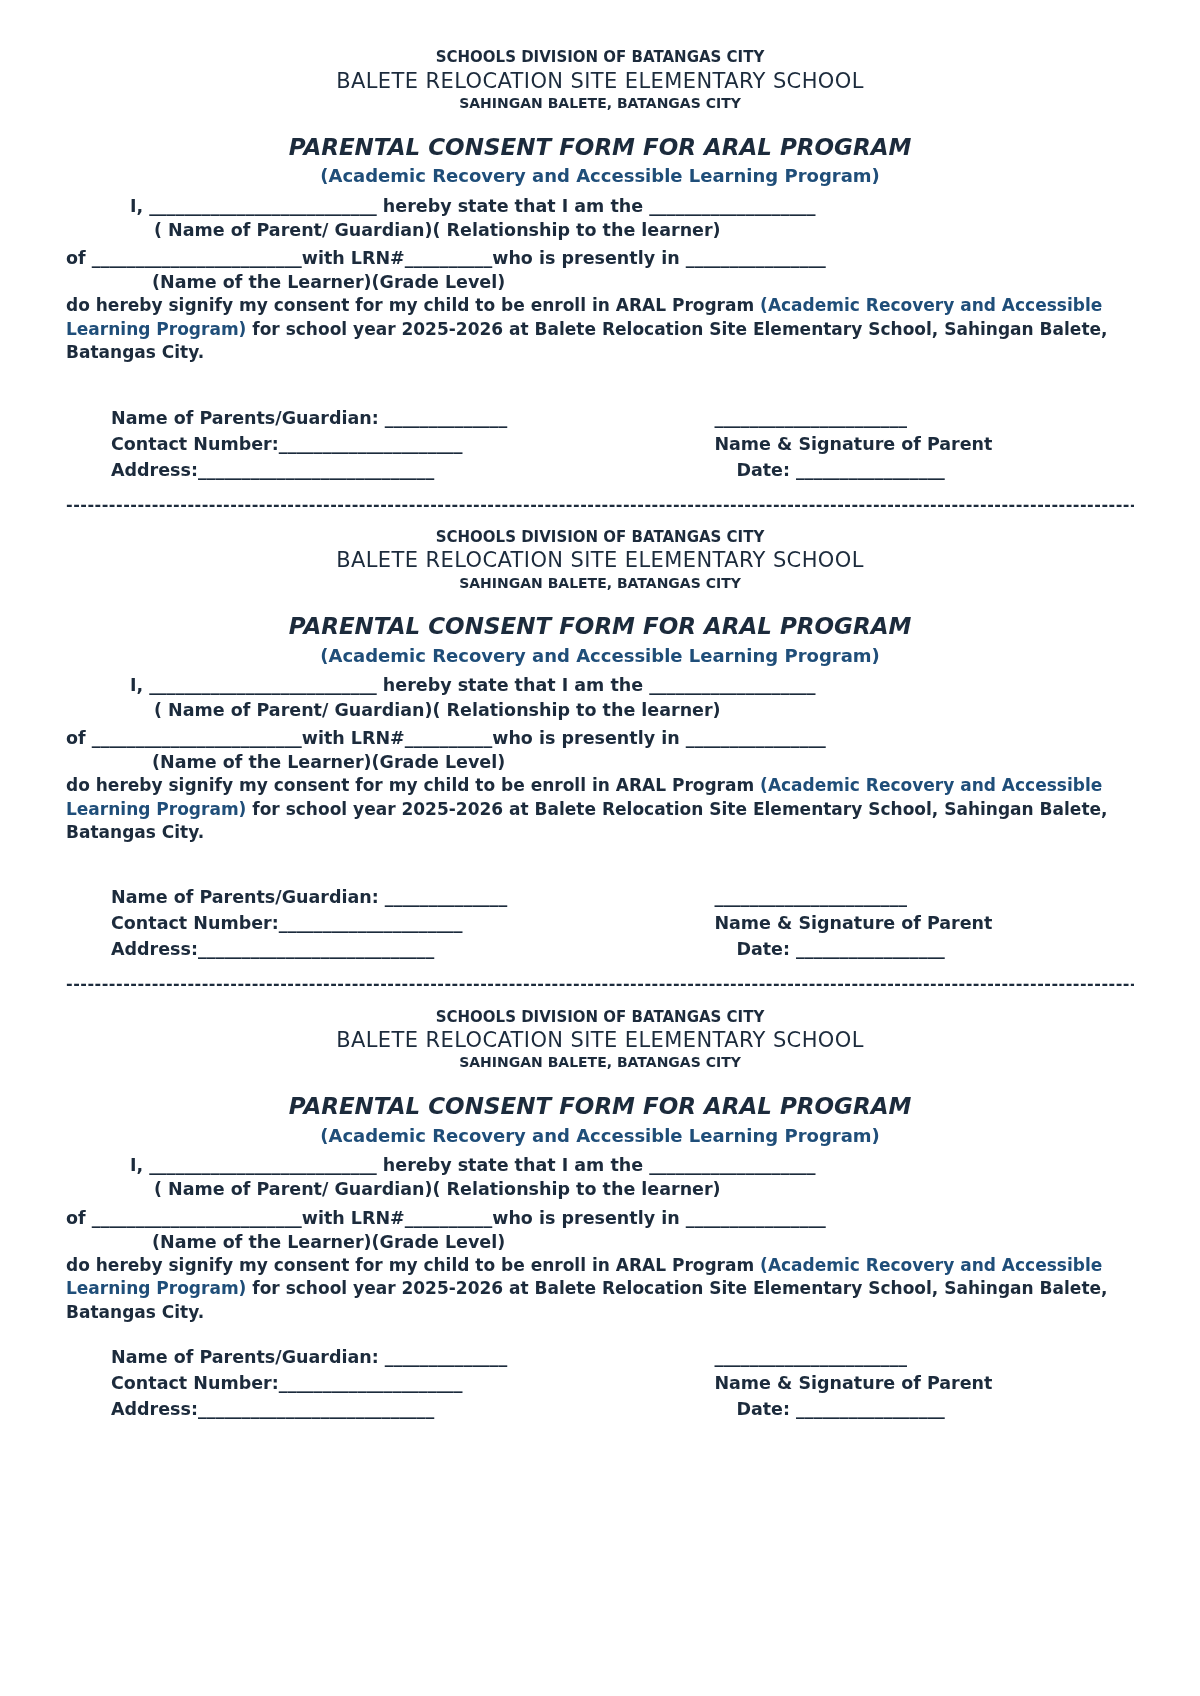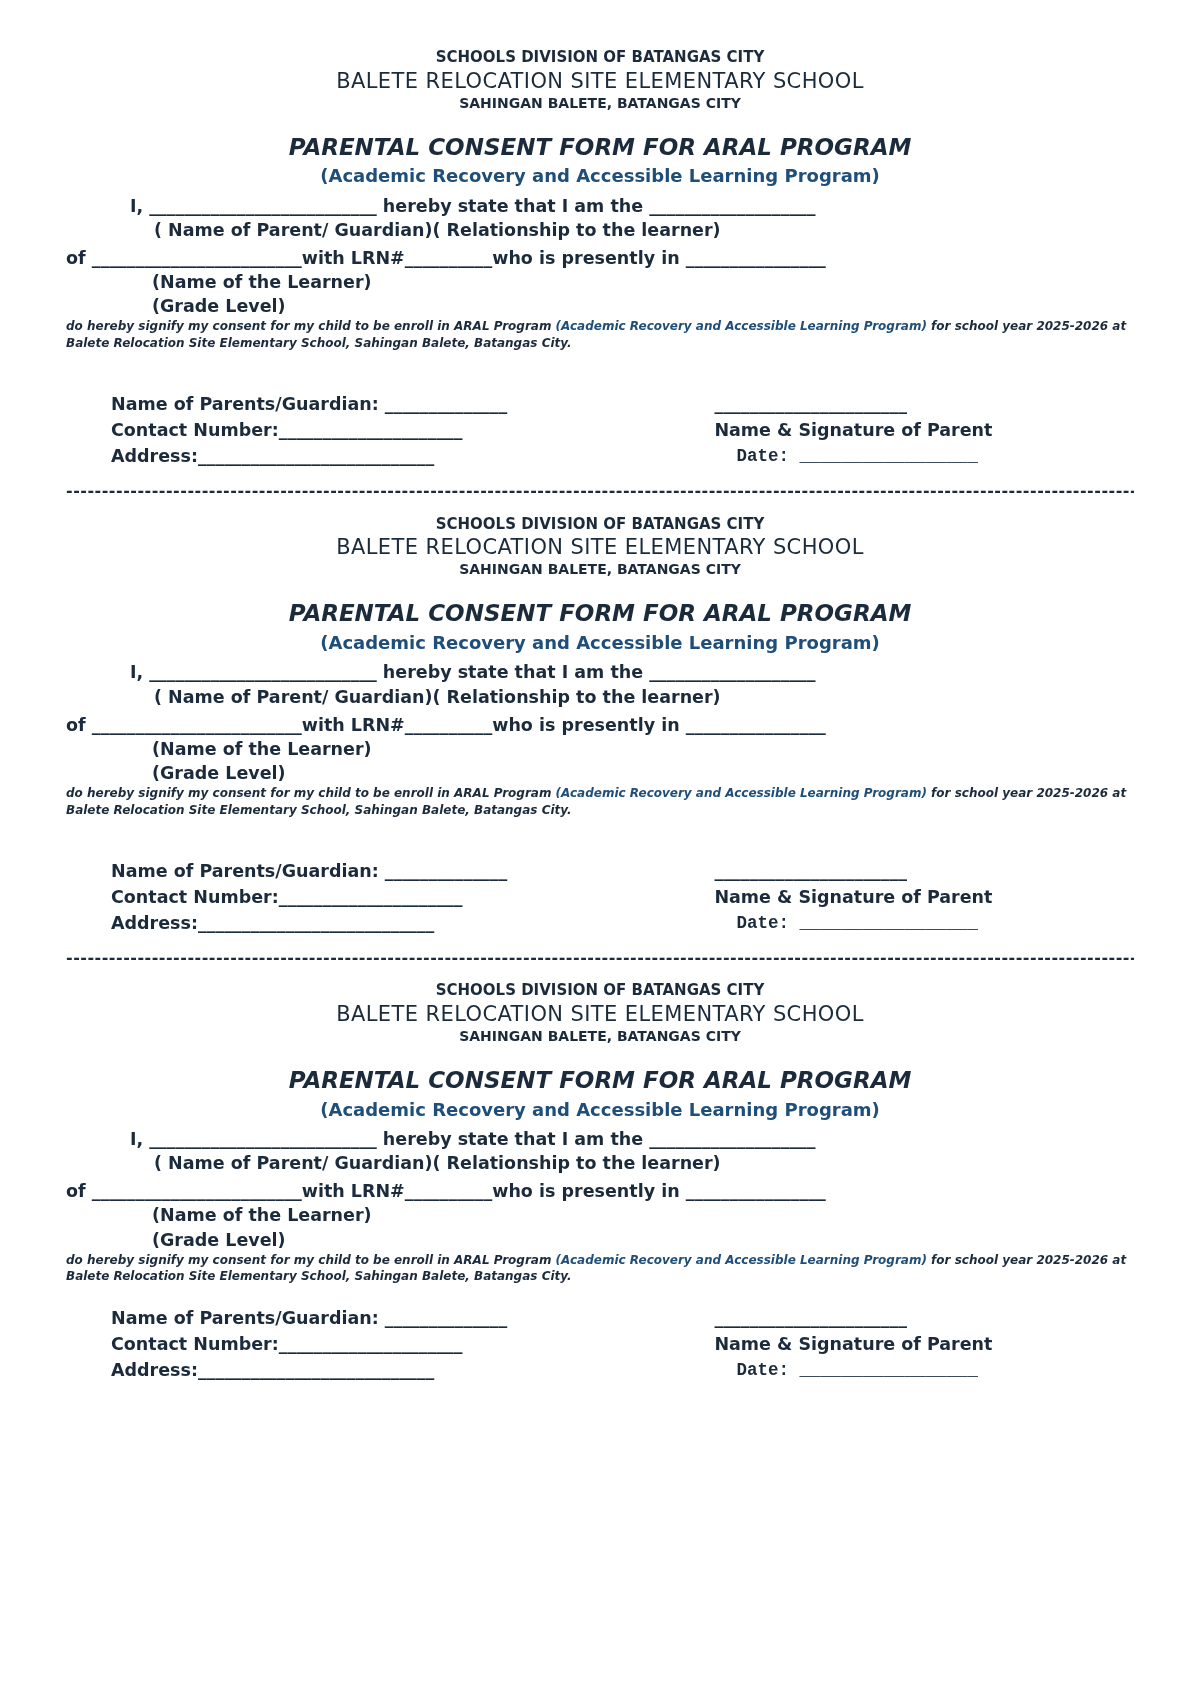--- a/index.html
+++ b/index.html
@@ -18,29 +18,29 @@
   .division{font-size:15px;line-height:1.3;}
   .school{font-size:21px;font-weight:normal;letter-spacing:0.4px;line-height:1.25;}
   .addr{font-size:14px;line-height:1.35;}
   .title{font-size:23px;margin:20px 0 3px 0;line-height:1.25;font-style:italic;}
   .subtitle{font-size:18px;margin:0 0 5px 0;line-height:1.35;}
   .accent{color:#1f4e79;text-align:center;}
   .bodyline{font-size:17.5px;line-height:1.38;}
   .indent1{padding-left:64px;}
   .labels{display:flex;justify-content:flex-start;font-size:17.5px;line-height:1.38;}
   .labels-parent{padding:0 118px 0 88px;}
-  .labels-learner{padding:0 150px 0 86px;flex-direction:column;}
+  .labels-learner{padding:0 150px 0 86px;}
   .gap-top{margin-top:4px;}
-  .consent{margin:0;font-size:12px;line-height:1.38;font-style:italic;}
+  .consent{margin:0;font-size:17px;line-height:1.38;}
   .fields{margin-top:40px;font-size:17.5px;}
   .fields.tight{margin-top:20px;}
   .frow{display:flex;line-height:26px;}
   .fleft{flex:0 0 56.5%;margin-left:45px;}
   .fright{flex:1;}
-  .date-ind{padding-left:22px;font-family:Liberation Mono, monospace;}
+  .date-ind{padding-left:22px;}
   .sep{
     font-size:16px;
     white-space:nowrap;
     overflow:hidden;
     margin:12px 0 14px 0;
     line-height:1.2;
     letter-spacing:0.5px;
   }
   .slip{margin:0;}
 </style>

